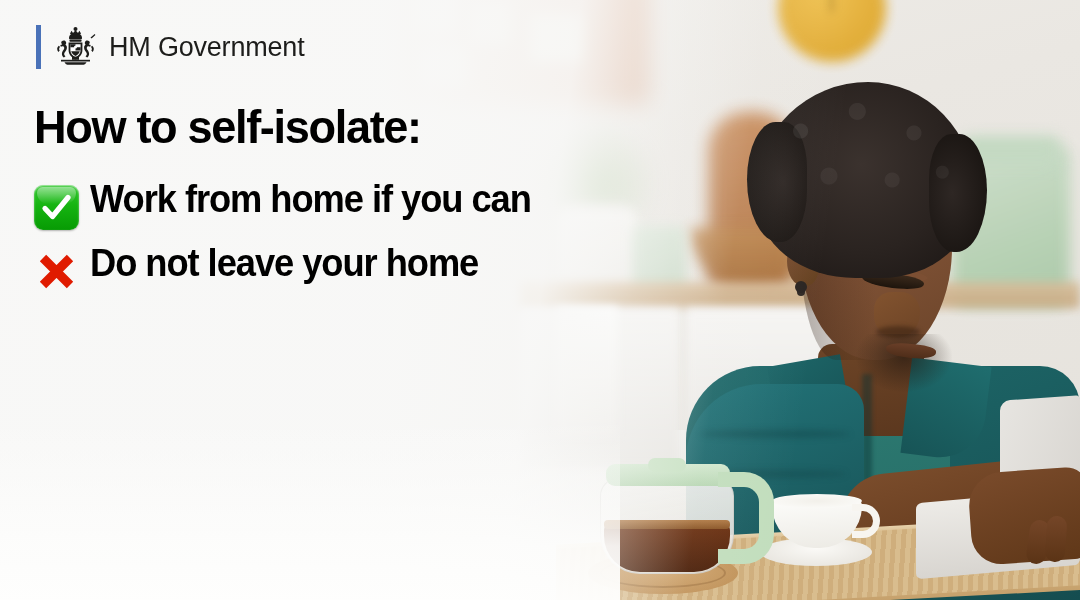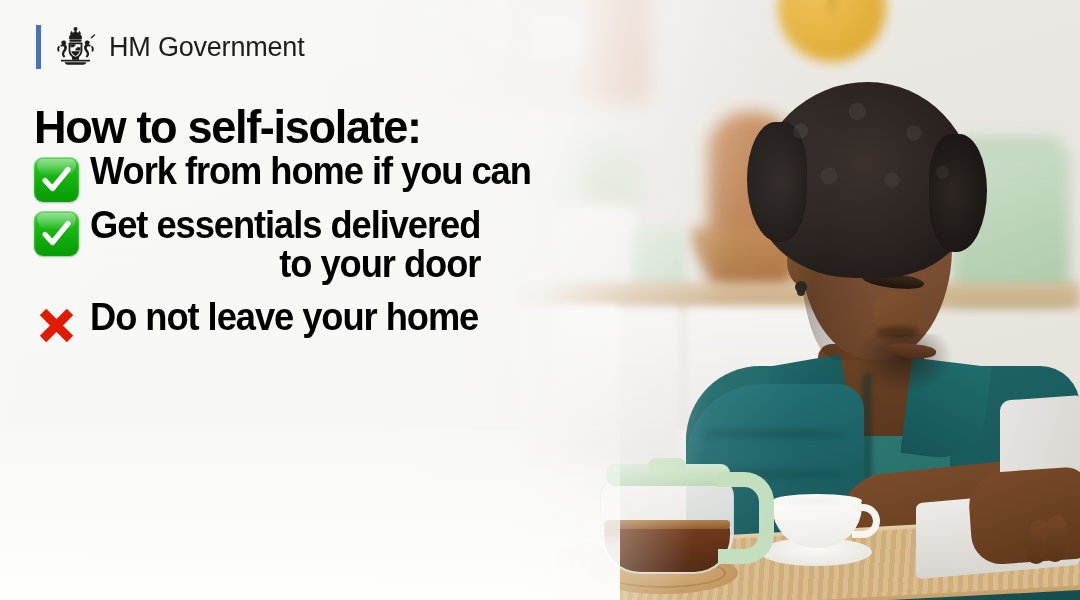--- a/index.html
+++ b/index.html
@@ -400,21 +400,21 @@
       rgba(248,248,247,.42) 58%,
       rgba(250,250,249,.06) 66%,
       rgba(255,255,255,0) 74%);
   }
   .wash-bottom {
     position:absolute; left:0; bottom:0; width:620px; height:180px;
     background:linear-gradient(180deg,rgba(252,252,251,0),rgba(253,253,252,.9) 70%,rgba(254,254,253,.97));
   }
 
   
-  .content { position:absolute; inset:0;text-align:right; }
+  .content { position:absolute; inset:0; }
 
   
   .hmg { position:absolute; left:36px; top:25px; display:flex; align-items:center; }
   .hmg-bar { width:5px; height:44px; background:#4a72b8; margin-right:11px; }
   .crest { width:47px; height:44px; display:block; }
   .hmg-text {
     margin-left:10px;
     font-size:27px; font-weight:400; color:#1d1d1b;
     letter-spacing:-.2px; white-space:nowrap;
   }
@@ -436,21 +436,21 @@
   
   .headline {
     position:absolute; left:34px; top:99px;
     font-size:47px; font-weight:700; color:#000;
     letter-spacing:-1.4px;
     transform:scaleX(.96); transform-origin:left center;
     white-space:nowrap;
   }
 
   
-  .list { position:absolute; left:34px; top:152px; width:640px; }
+  .list { position:absolute; left:34px; top:180px; width:640px; }
   .row { display:flex; align-items:flex-start; margin-bottom:4px; }
 
   .icon-box { width:56px; flex:0 0 56px; padding-top:5px; }
 
   .tick {
     width:45px; height:45px; border-radius:9px;
     background:linear-gradient(180deg,#35c832 0%,#16b411 45%,#079b04 100%);
     box-shadow:inset 0 1px 2px rgba(255,255,255,.65),
                0 1px 2px rgba(0,0,0,.28);
     position:relative;
@@ -610,33 +610,20 @@
             <svg width="45" height="45" viewBox="0 0 45 45">
               <path d="M11 23.5 L18.5 31.5 L34 12.5" stroke="#fff" stroke-width="5.2" fill="none" stroke-linecap="round" stroke-linejoin="round"></path>
             </svg>
           </div>
         </div>
         <div class="row-text">
           <span>Work from home if you can</span>
         </div>
       </div>
 
-      <div class="row">
-        <div class="icon-box">
-          <div class="tick">
-            <svg width="45" height="45" viewBox="0 0 45 45">
-              <path d="M11 23.5 L18.5 31.5 L34 12.5" stroke="#fff" stroke-width="5.2" fill="none" stroke-linecap="round" stroke-linejoin="round"></path>
-            </svg>
-          </div>
-        </div>
-        <div class="row-text">
-          <span>Get essentials delivered</span>
-          <span class="ln2">to your door</span>
-        </div>
-      </div>
 
 
       <div class="row" style="margin-top:14px;">
         <div class="icon-box">
           <div class="cross">
             <svg width="45" height="45" viewBox="0 0 45 45">
               <path d="M9 9 L36 36 M36 9 L9 36" stroke="#E01B00" stroke-width="9" stroke-linecap="butt"></path>
             </svg>
           </div>
         </div>

